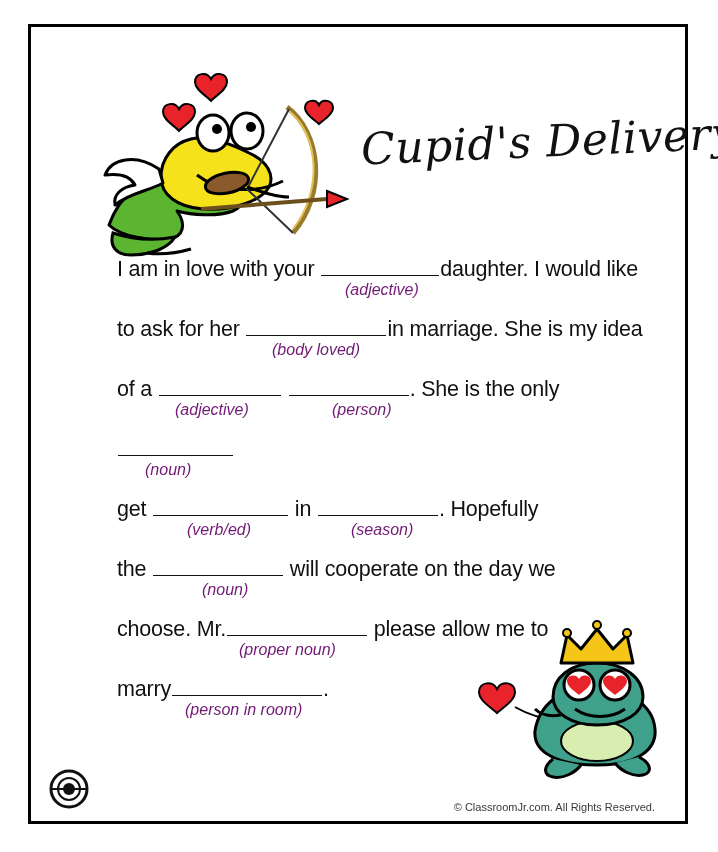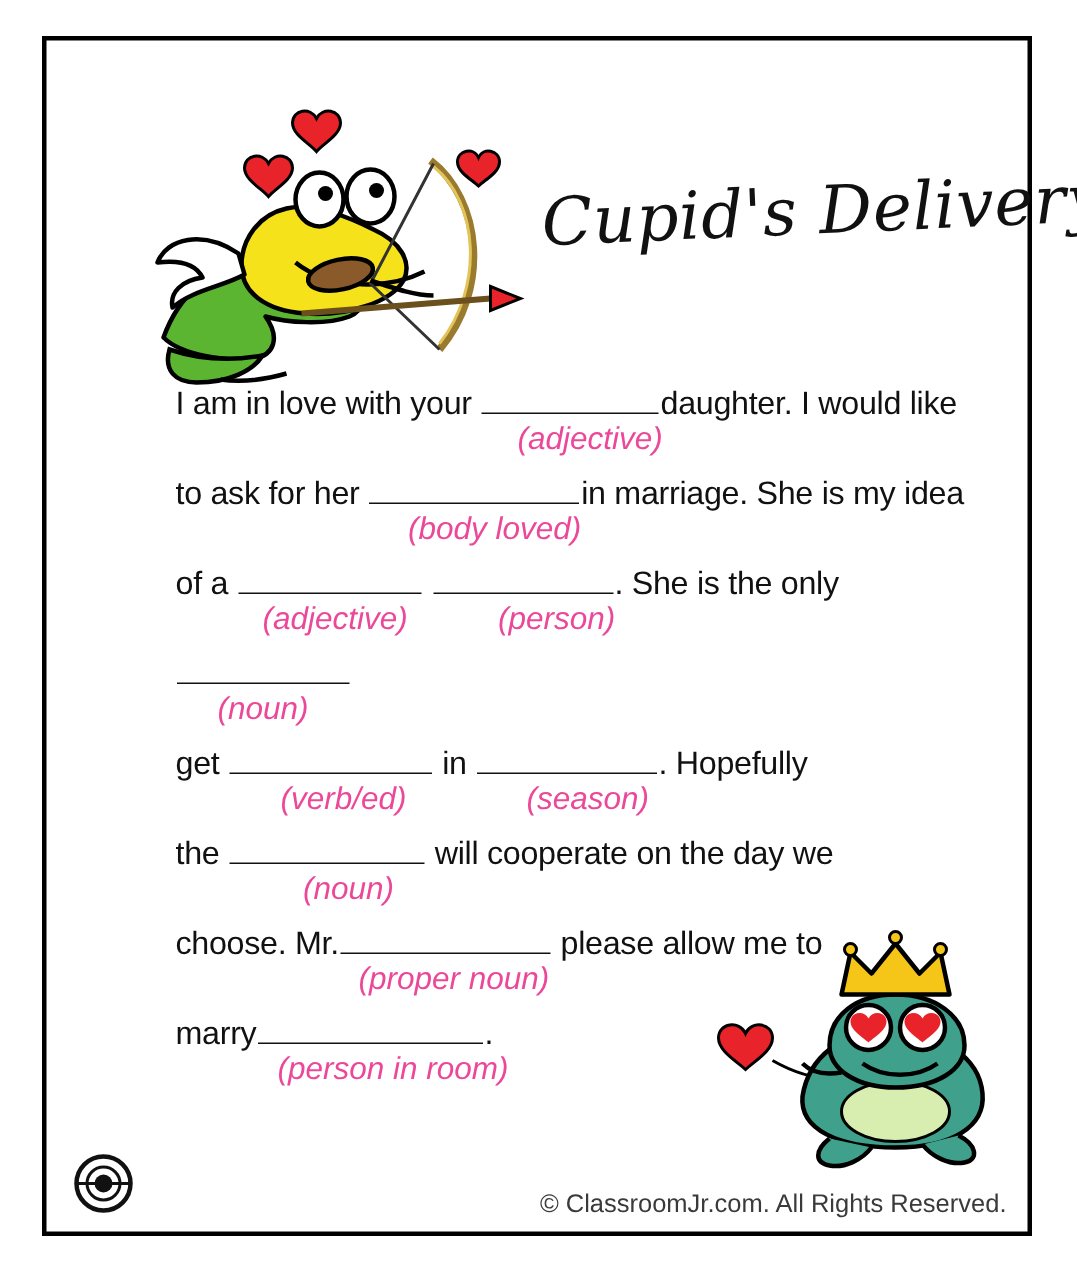--- a/index.html
+++ b/index.html
@@ -94,31 +94,31 @@
     margin: 0 1px;
   }
   .hint-row {
     height: 24px;
     position: relative;
   }
   .hint {
     position: absolute;
     top: -2px;
     font-style: italic;
-    font-size: 21px;
-    color: #ec4899;
+    font-size: 16px;
+    color: #701a75;
     white-space: nowrap;
   }
 
   
   .copyright {
     position: absolute;
-    right: 14px;
+    right: 30px;
     bottom: 8px;
-    font-size: 17px;
+    font-size: 11px;
     color: #3a3a3a;
     white-space: nowrap;
   }
   .punch-hole {
     position: absolute;
     left: 18px;
     bottom: 12px;
     width: 40px;
     height: 40px;
   }

